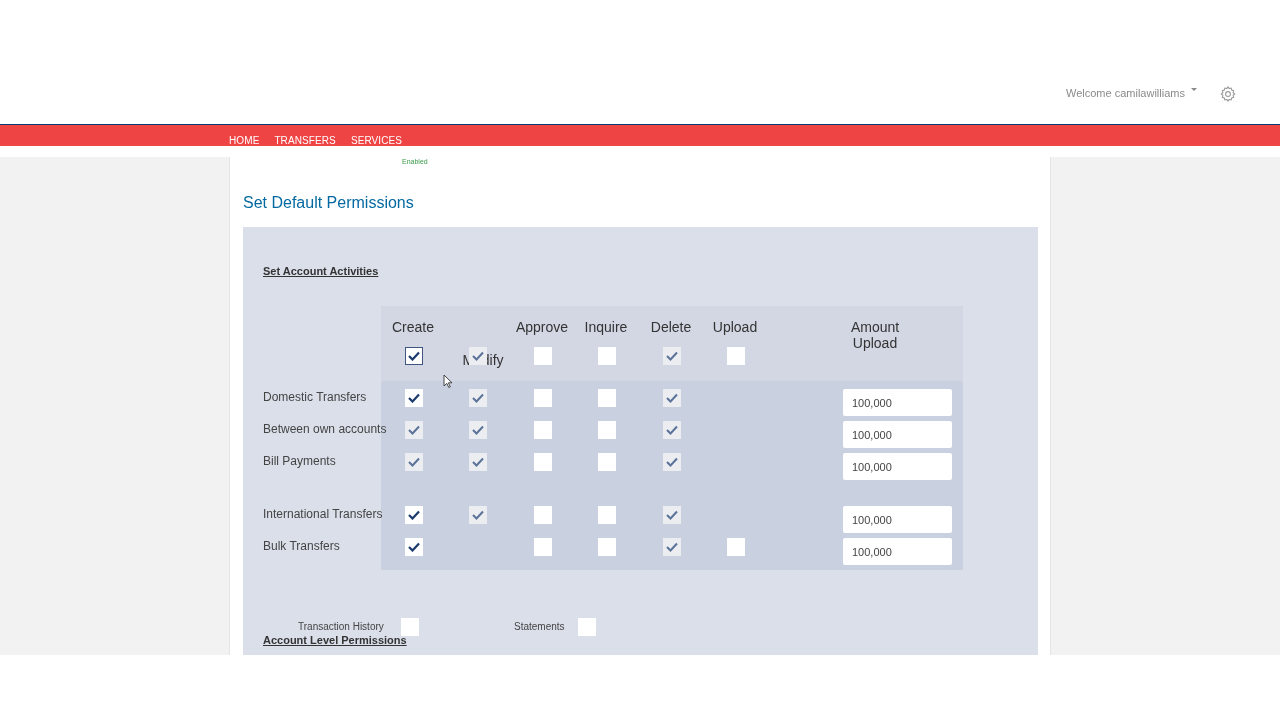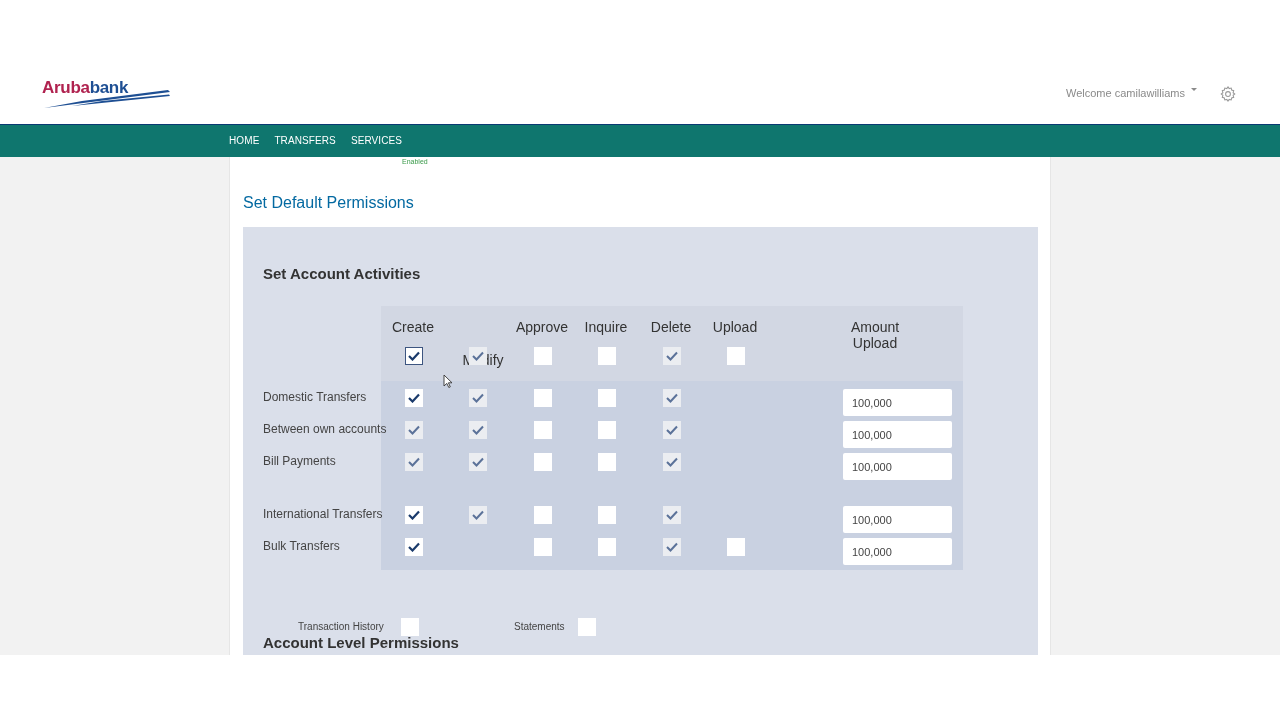--- a/index.html
+++ b/index.html
@@ -6,54 +6,45 @@
   html, body { width: 1280px; height: 720px; overflow: hidden; background: #ffffff; font-family: "Liberation Sans", sans-serif; }
   .header { position: absolute; left: 0; top: 0; width: 1280px; height: 124px; background: #ffffff; }
   .logo { position: absolute; left: 42px; top: 78px; width: 130px; height: 32px; }
   .logo-text { position: absolute; left: 0; top: 0; font-size: 17px; font-weight: bold; letter-spacing: -0.3px; }
   .logo-text .a { color: #b0224f; }
   .logo-text .b { color: #1e4f93; }
   .logo svg { position: absolute; left: 0; top: 6px; }
   .welcome { position: absolute; left: 1066px; top: 87px; font-size: 11px; color: #8a8a8a; display: flex; align-items: flex-start; gap: 4px; cursor: pointer; }
   .caret { width: 0; height: 0; border-left: 3px solid transparent; border-right: 3px solid transparent; border-top: 3px solid #8a8a8a; margin-left: 2px; margin-top: 1px; }
   .gear { position: absolute; left: 1219px; top: 85px; width: 18px; height: 18px; cursor: pointer; }
-  .navbar { position: absolute; left: 0; top: 124px; width: 1280px; height: 33px; background: #0f766e; border-top: 1px solid #0a3a72; }
+  .navbar { position: absolute; left: 0; top: 124px; width: 1280px; height: 22px; background: #ef4444; border-top: 1px solid #0a3a72; }
   .nav-items { position: absolute; left: 229px; top: 10px; display: flex; gap: 15px; }
   .nav-item { color: #ffffff; font-size: 10px; letter-spacing: 0.1px; cursor: pointer; }
   .page-bg { position: absolute; left: 0; top: 157px; width: 1280px; height: 498px; background: #f2f2f2; }
   .content { position: absolute; left: 229px; top: 157px; width: 822px; height: 498px; background: #ffffff; border-left: 1px solid #e6e6e6; border-right: 1px solid #e6e6e6; }
   .enabled { position: absolute; left: 172px; top: 1px; font-size: 7px; color: #3a9a4a; }
   .page-title { position: absolute; left: 13px; top: 37px; font-size: 16px; color: #0369a1; }
   .panel { position: absolute; left: 13px; top: 70px; width: 795px; height: 428px; background: #dadfea; }
-  .section-title { position: absolute; font-size: 15px; font-weight: bold; color: #333; }
+  .section-title { position: absolute; font-size: 11px; font-weight: bold; color: #333; text-decoration: underline; }
   .grid-area { position: absolute; left: 138px; top: 79px; width: 582px; height: 264px; background: #c9d1e1; }
   .grid-head { position: absolute; left: 0; top: 0; width: 582px; height: 75px; background: #d2d7e3; }
   .col-label { position: absolute; top: 13px; font-size: 14px; color: #333; width: 64px; text-align: center; }
   .row-label { position: absolute; left: 20px; font-size: 12px; color: #444; }
   .cb { position: absolute; width: 18px; height: 18px; background: #ffffff; cursor: pointer; display: flex; align-items: center; justify-content: center; }
   .cb.dis { background: #ebedf1; }
   .cb.bordered { border: 1px solid #3d5580; }
   .cb svg { width: 12px; height: 10px; }
   .amount { position: absolute; left: 600px; width: 109px; height: 27px; background: #fff; border: none; border-radius: 2px; font-size: 11px; color: #444; padding-left: 9px; font-family: "Liberation Sans", sans-serif; }
   .acct-label { position: absolute; font-size: 10px; color: #444; }
   .cursor { position: absolute; left: 443px; top: 374px; width: 10px; height: 14px; }
 </style>
 </head>
 <body>
 
 <div class="header">
-  <div class="logo">
-    <div class="logo-text">
-      <span class="a">Aruba</span><span class="b">bank</span>
-    </div>
-    <svg width="130" height="26" viewBox="0 0 130 26">
-      <path d="M2 24 L128 8 L126 6 L40 17 Z" fill="#1e4f93"></path>
-      <path d="M30 22 L128 12 L127 10.5 L60 17 Z" fill="#1e4f93"></path>
-    </svg>
-  </div>
   <div class="welcome">
     <span>Welcome camilawilliams</span>
     <span class="caret"></span>
   </div>
   <svg class="gear" viewBox="0 0 24 24" fill="none" stroke="#999" stroke-width="1.4">
     <circle cx="12" cy="12" r="3.2"></circle>
     <path d="M12 2.5l1.6 2.3 2.7-.7.6 2.7 2.7.8-.8 2.7 2.2 1.7-2.2 1.7.8 2.7-2.7.8-.6 2.7-2.7-.7L12 21.5l-1.6-2.3-2.7.7-.6-2.7-2.7-.8.8-2.7L3 12l2.2-1.7-.8-2.7 2.7-.8.6-2.7 2.7.7z"></path>
   </svg>
 </div>
 

